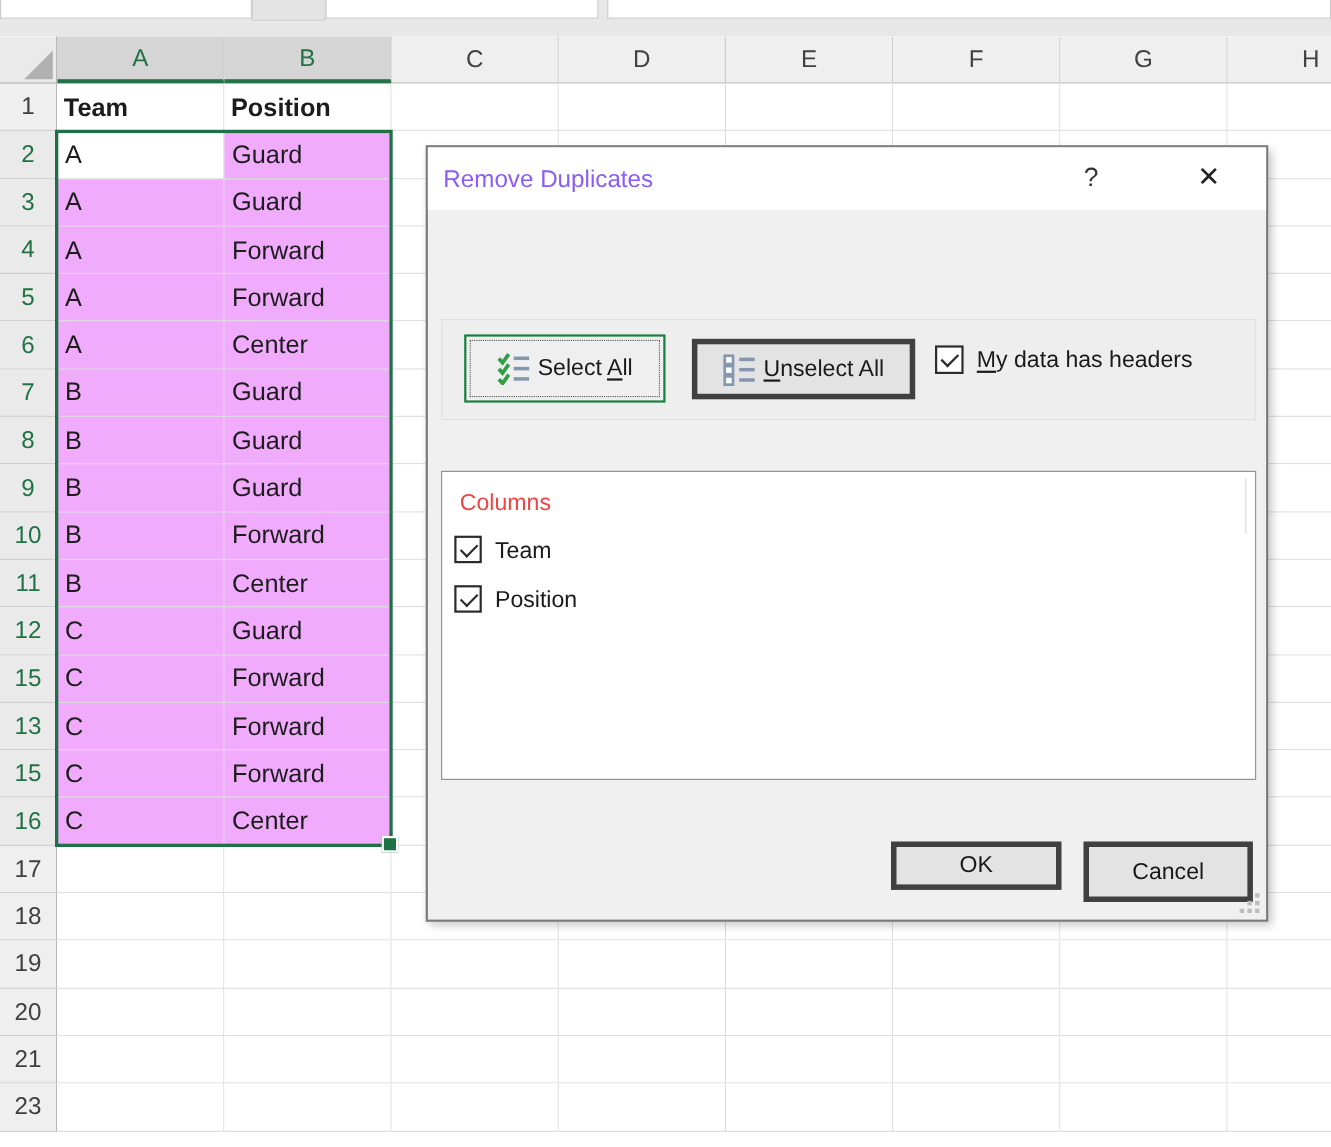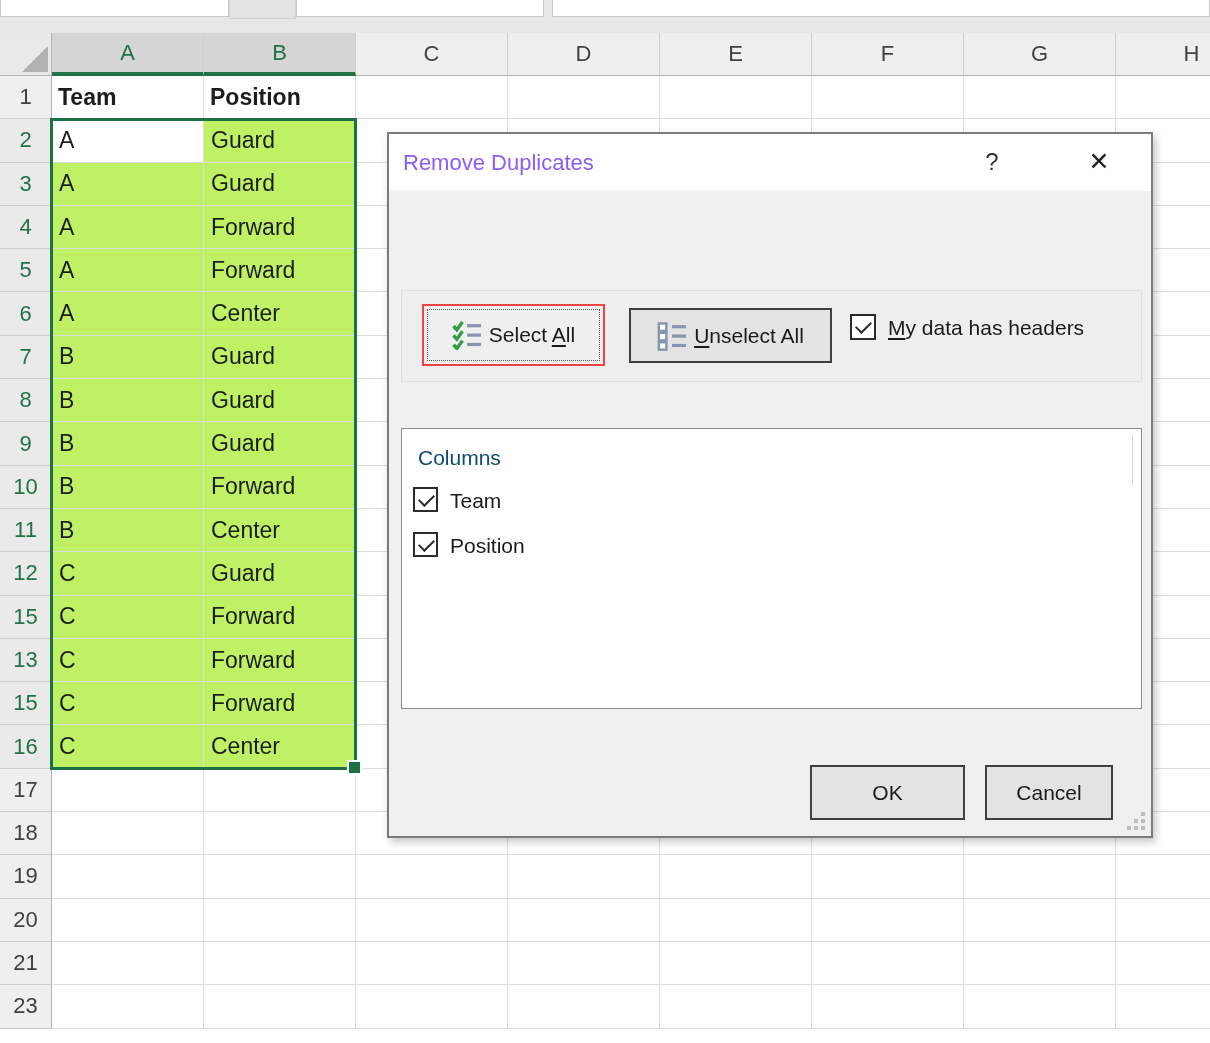--- a/index.html
+++ b/index.html
@@ -23,57 +23,57 @@
     border-right:1px solid #cdcdcd;border-bottom:1px solid #b2b2b2;box-sizing:border-box;}
   .colhead.sel{background:#d5d5d5;color:#217346;border-bottom:4px solid #217346;}
   .grow{display:flex;height:43.3px;}
   .rowhead{width:52px;flex:none;display:flex;align-items:center;justify-content:center;
     background:#efefef;color:#404040;font-size:22px;
     border-right:1px solid #b2b2b2;border-bottom:1px solid #cdcdcd;box-sizing:border-box;}
   .rowhead.sel{color:#217346;background:#eaeaea;}
   .cell{width:152px;flex:none;display:flex;align-items:center;overflow:hidden;
     background:#fff;color:#1c1c1c;font-size:23px;padding-left:7px;
     border-right:1px solid #dcdcdc;border-bottom:1px solid #dcdcdc;box-sizing:border-box;}
-  .cell.selfill{background:#bef264;}
+  .cell.selfill{background:#f0abfc;}
   .cell.bold{font-weight:bold;padding-left:6px;}
 
   
   .selbox{position:absolute;left:50px;top:85px;width:307px;height:652px;
     border:3px solid #1e7145;box-sizing:border-box;pointer-events:none;z-index:2;}
   .fillhandle{position:absolute;right:-8px;bottom:-8px;width:11px;height:11px;
     background:#1e7145;border:2px solid #fff;pointer-events:auto;}
 
   
   .dialog{position:absolute;left:387px;top:132px;width:766px;height:706px;
     background:#f0f0f0;border:2px solid #7b7b7b;box-sizing:border-box;
     box-shadow:3px 4px 8px rgba(0,0,0,.22);z-index:10;font-size:21px;color:#1a1a1a;}
   .dlg-titlebar{position:absolute;left:0;top:0;right:0;height:57px;background:#fff;}
   .dlg-title{position:absolute;left:14px;top:0;line-height:57px;font-size:22px;color:#8b5cf6;text-align:center;}
   .dlg-help{position:absolute;left:583px;top:0;width:40px;height:57px;line-height:55px;text-align:center;font-size:24px;color:#333;cursor:pointer;}
   .dlg-close{position:absolute;left:686px;top:0;width:48px;height:57px;line-height:55px;text-align:center;font-size:25px;color:#222;cursor:pointer;}
   .dlg-desc{position:absolute;left:14px;top:81px;width:740px;line-height:31px;font-size:21px;}
   .dlg-panel{position:absolute;left:12px;top:156px;width:741px;height:92px;background:#eeeeee;border:1px solid #e0e0e0;box-sizing:border-box;}
   .btn{display:flex;align-items:center;justify-content:center;box-sizing:border-box;cursor:pointer;
-    background:#e3e3e3;border:2px solid #404040;font-size:21px;color:#1a1a1a;font-family:"Liberation Sans",sans-serif;}
+    background:#e3e3e3;border:5px solid #404040;font-size:21px;color:#1a1a1a;font-family:"Liberation Sans",sans-serif;}
   .btn-selectall{position:absolute;left:33px;top:170px;width:183px;height:62px;
-    background:#efefef;border:2px solid #ef4444;outline:1px dotted #555;outline-offset:-6px;}
+    background:#efefef;border:2px solid #15803d;outline:1px dotted #555;outline-offset:-6px;}
   .btn-unselectall{position:absolute;left:240px;top:174px;width:203px;height:55px;}
   .btn-ico{display:inline-block;width:30px;height:30px;margin-right:7px;flex:none;}
   .chk{position:absolute;width:26px;height:26px;background:#fff;border:2px solid #2b2b2b;box-sizing:border-box;cursor:pointer;}
   .chk.checked::after{content:'';position:absolute;left:4px;top:5px;width:13px;height:7px;
     border-left:2px solid #2b2b2b;border-bottom:2px solid #2b2b2b;transform:rotate(-45deg);}
   .chk-headers{left:461px;top:180px;}
   .lbl-headers{position:absolute;left:499px;top:182px;font-size:21px;}
   .colbox{position:absolute;left:12px;top:294px;width:741px;height:281px;background:#fff;border:1px solid #8a8a8a;box-sizing:border-box;}
-  .colbox-label{position:absolute;left:16px;top:17px;font-size:21px;color:#0c4a6e;}
+  .colbox-label{position:absolute;left:16px;top:17px;font-size:21px;color:#ef4444;}
   .collist-item-chk{left:11px;}
   .collist-lbl{position:absolute;left:48px;font-size:21px;}
   .scrollhint{position:absolute;right:8px;top:6px;width:1px;height:50px;background:#d6d6d6;}
-  .btn-ok{position:absolute;left:421px;top:631px;width:155px;height:55px;}
-  .btn-cancel{position:absolute;left:596px;top:631px;width:128px;height:55px;}
+  .btn-ok{position:absolute;left:421px;top:631px;width:155px;height:44px;}
+  .btn-cancel{position:absolute;left:596px;top:631px;width:154px;height:55px;}
   .grip{position:absolute;right:5px;bottom:5px;width:19px;height:19px;}
   .grip i{position:absolute;width:4px;height:4px;background:#bdbdbd;}
   u{text-underline-offset:3px;}
 </style>
 </head>
 <body>
 
 <div class="topstrip">
   <div class="chromebox" style="left:0;width:229px;"></div>
   <div class="chrometab" style="left:229px;width:67px;"></div>

